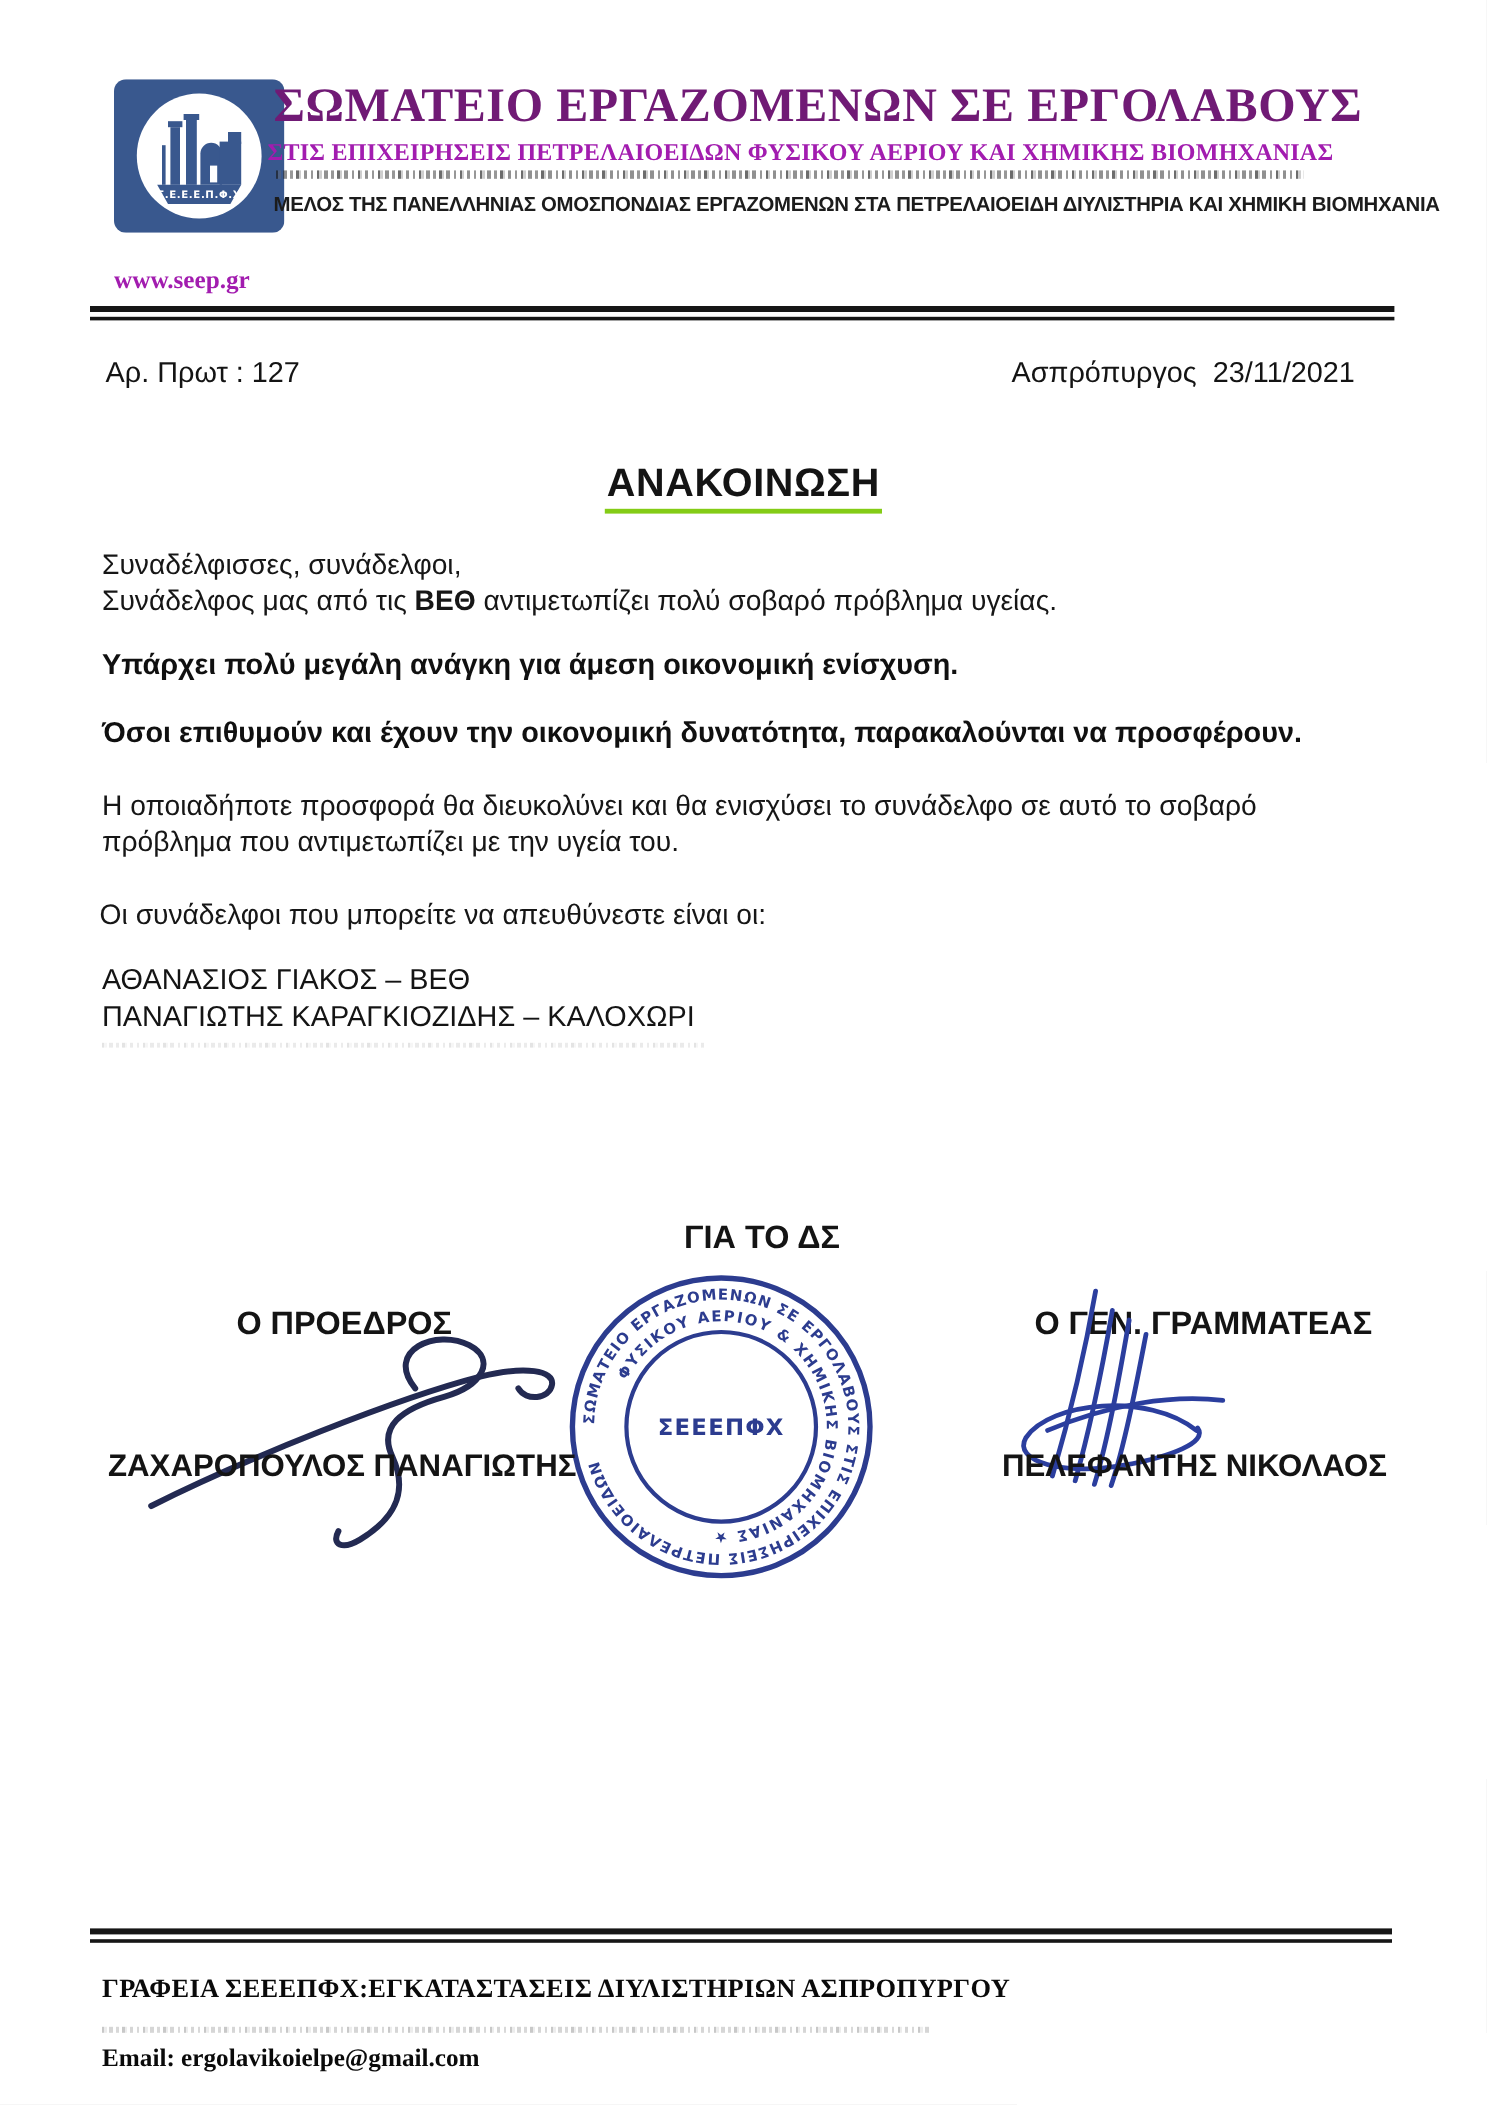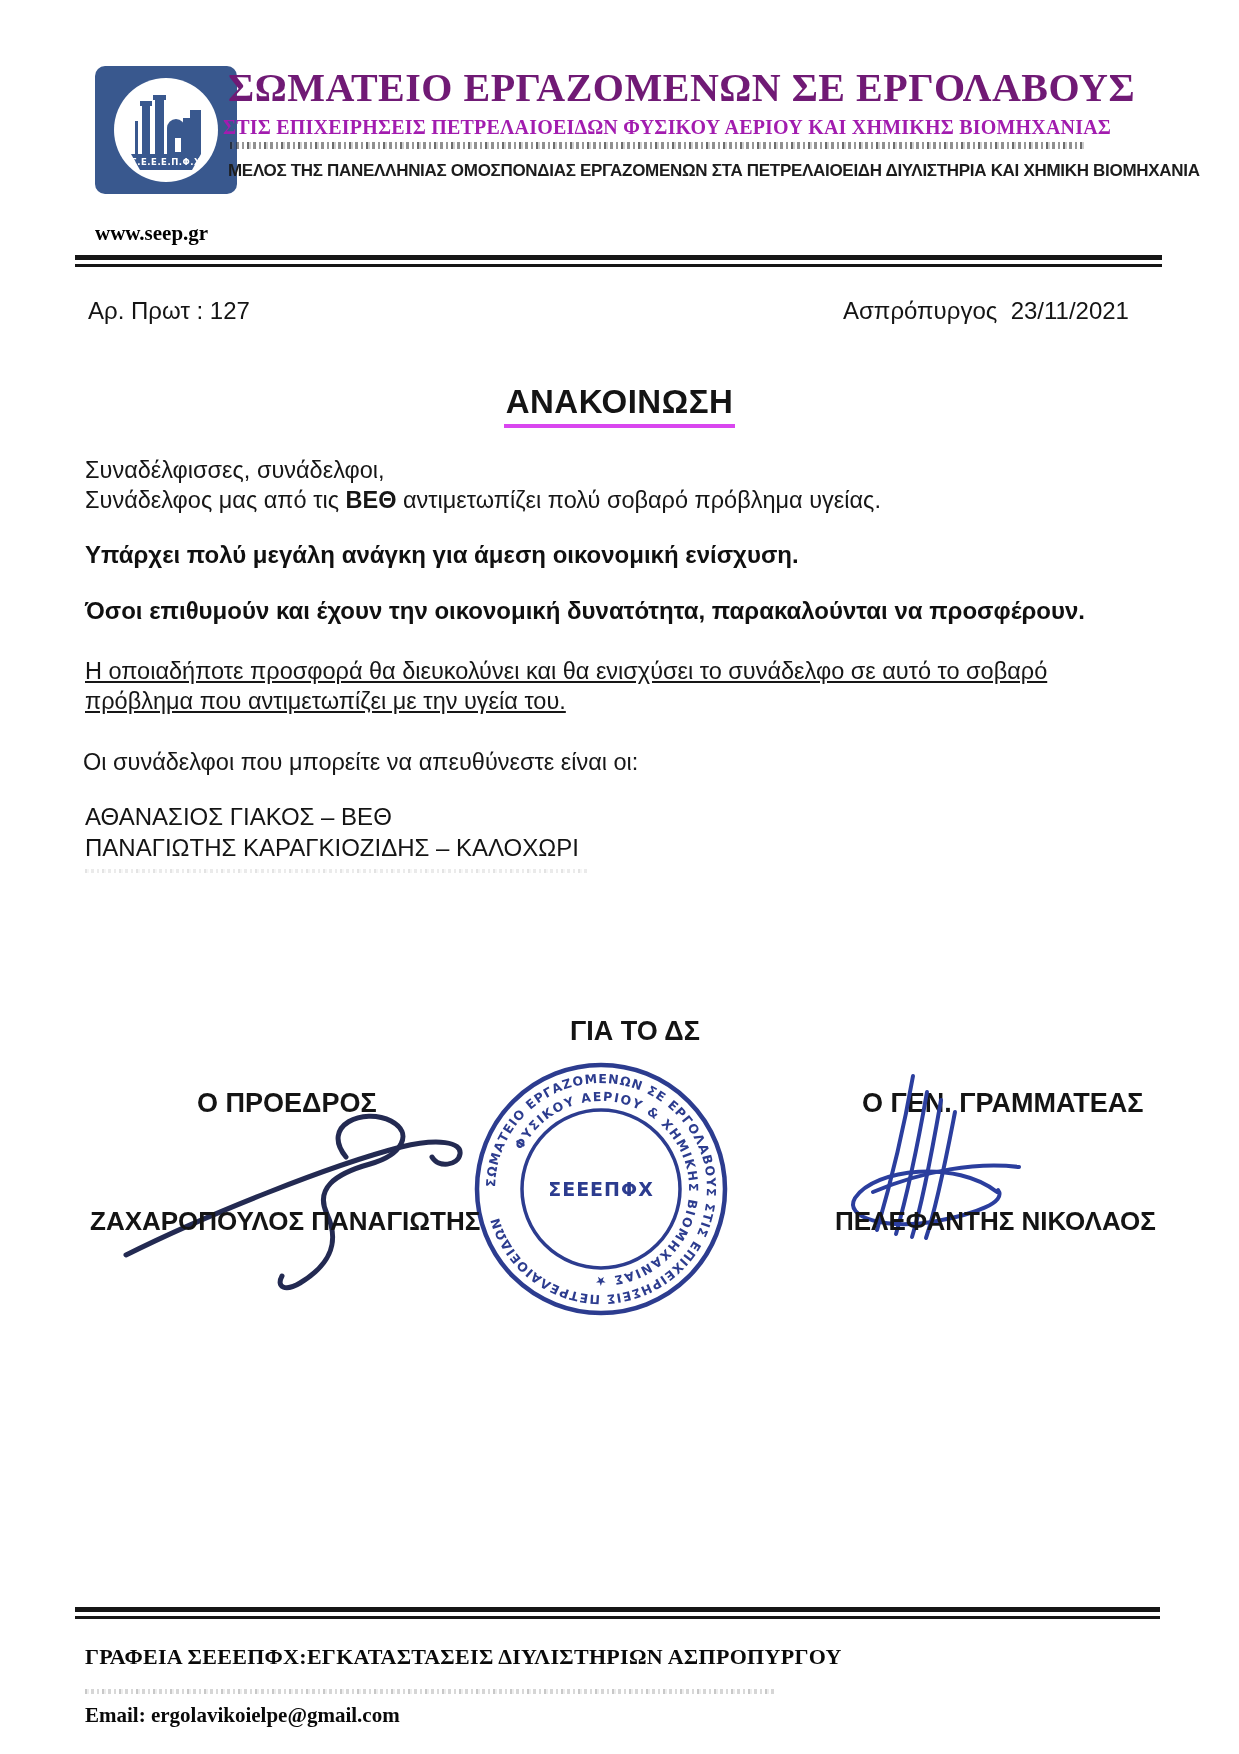--- a/index.html
+++ b/index.html
@@ -27,21 +27,21 @@
     color:#a21caf;white-space:nowrap;
   }
   .member-line{
     left:228px;top:161px;width:980px;
     font-weight:bold;font-size:17px;letter-spacing:-.3px;
     color:#1c1c1c;white-space:nowrap;
   }
   .website{
     left:95px;top:221px;
     font-family:"Liberation Serif",serif;
-    font-weight:bold;font-size:21px;color:#000000;
+    font-weight:bold;font-size:21px;color:#a21caf;
   }
   .artifact{
     background:repeating-linear-gradient(90deg,
       rgba(25,25,25,.85) 0 2px, rgba(110,110,110,.45) 2px 4px,
       transparent 4px 6px, rgba(45,45,45,.7) 6px 9px,
       transparent 9px 12px, rgba(25,25,25,.6) 12px 14px,
       transparent 14px 17px);
   }
   .artifact-header{left:230px;top:142px;width:856px;height:7px;opacity:.75;}
   .artifact-footer{left:85px;top:1689px;width:690px;height:5px;opacity:.28;}
@@ -56,33 +56,33 @@
   .rule-bottom{left:75px;top:1607px;width:1085px;}
   
   .protocol{left:88px;top:297px;font-size:24px;white-space:pre;}
   .place-date{left:843px;top:297px;font-size:24px;white-space:pre;}
   
   .announce-title{
     left:85px;top:383px;width:1069px;text-align:center;
     font-weight:bold;font-size:33px;letter-spacing:.5px;
   }
   .announce-title span{
-    display:inline-block;border-bottom:4px solid #d946ef;padding:0 2px 3px 2px;
+    display:inline-block;border-bottom:4px solid #84cc16;padding:0 2px 3px 2px;
   }
   .body-text{font-size:23.5px;line-height:30px;color:#161616;}
   .salutation-block{left:85px;top:455px;width:1010px;}
   .bold{font-weight:bold;}
   .urgent{
     left:85px;font-weight:bold;font-size:24px;
     text-decoration-thickness:2.5px;text-underline-offset:5px;
     color:#101010;
   }
   .urgent1{top:541px;}
   .urgent2{top:597px;}
-  .para1{left:85px;top:656px;width:1015px;text-decoration:underline;}
+  .para1{left:85px;top:656px;width:1015px;}
   .para2{left:83px;top:747px;width:1010px;}
   .contacts{left:85px;top:801px;width:900px;font-size:24px;line-height:31px;color:#141414;}
   
   .for-board{left:85px;top:1016px;width:1100px;text-align:center;font-weight:bold;font-size:27px;}
   .president-title{left:197px;top:1088px;font-weight:bold;font-size:27px;}
   .secretary-title{left:862px;top:1088px;font-weight:bold;font-size:27px;}
   .president-name{left:90px;top:1206px;font-weight:bold;font-size:26px;white-space:nowrap;}
   .secretary-name{left:835px;top:1206px;font-weight:bold;font-size:26px;white-space:nowrap;}
   .stamp-box{left:472px;top:1060px;width:258px;height:258px;}
   .sig-left{left:96px;top:1093px;width:430px;height:200px;}

